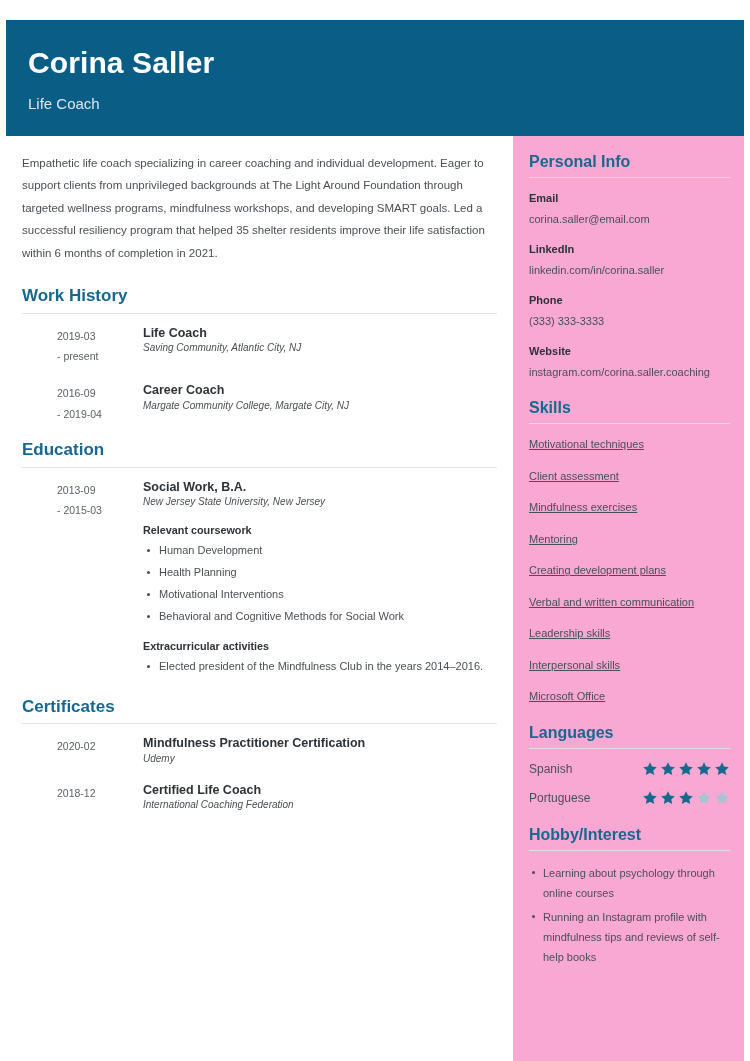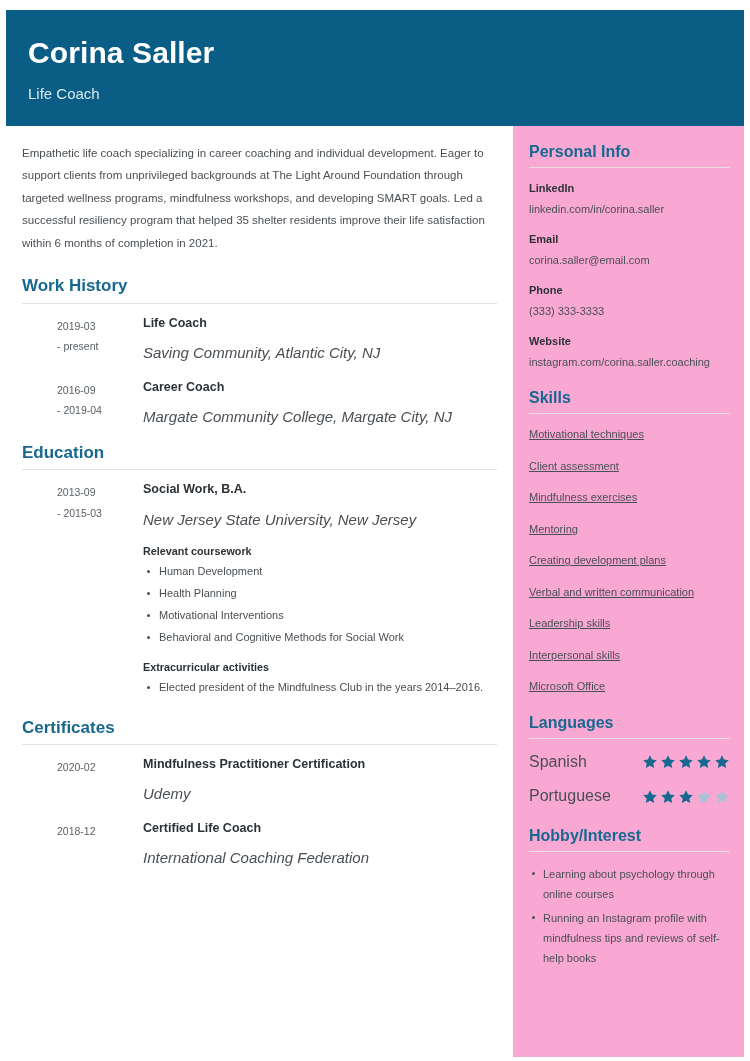--- a/index.html
+++ b/index.html
@@ -13,21 +13,21 @@
     font-family: "Liberation Sans", sans-serif;
     color: #3d4247;
     overflow: hidden;
   }
   .page {
     position: relative;
     width: 750px;
     height: 939px;
     background: #ffffff;
     box-sizing: border-box;
-    padding: 10px 6px 8px 6px;
+    padding: 20px 6px 8px 6px;
   }
   .sheet {
     position: relative;
     width: 738px;
     height: 1047px;
     background: #ffffff;
     overflow: hidden;
   }
 
   
@@ -108,24 +108,23 @@
     margin-left: 35px;
   }
   .entry-body { flex: 1 1 auto; }
   .entry-heading {
     font-size: 12.5px;
     font-weight: bold;
     color: #2d3237;
     line-height: 1.3;
   }
   .entry-sub {
-    font-size: 15px;
+    font-size: 10px;
     font-style: italic;
     color: #4a4f54;
-    margin-top: 11px;
     line-height: 1.4;
   }
   .sub-label {
     font-size: 10.8px;
     font-weight: bold;
     color: #2d3237;
     margin-top: 14px;
     line-height: 1.4;
   }
   .bullets {
@@ -187,21 +186,21 @@
     margin-bottom: 15px;
     text-decoration: underline;
   }
   .lang-row {
     display: flex;
     align-items: center;
     justify-content: space-between;
     margin-bottom: 12px;
   }
   .lang-name {
-    font-size: 16px;
+    font-size: 12px;
     color: #4a4f54;
     line-height: 1.4;
   }
   .stars { display: flex; gap: 2px; }
   .star { width: 16px; height: 16px; display: block; }
   .hobby-list {
     list-style: none;
     margin: 0;
     padding: 0;
   }
@@ -323,26 +322,26 @@
 
       </div>
 
       <div class="side-col">
 
         <div class="side-section">
           <div class="side-title">Personal Info</div>
           <div class="side-rule"></div>
           <div id="personal-info-items">
               <div class="info-item">
+                <div class="info-label">Email</div>
+                <div class="info-value">corina.saller@email.com</div>
+              </div>
+              <div class="info-item">
                 <div class="info-label">LinkedIn</div>
                 <div class="info-value">linkedin.com/in/corina.saller</div>
-              </div>
-              <div class="info-item">
-                <div class="info-label">Email</div>
-                <div class="info-value">corina.saller@email.com</div>
               </div>
               <div class="info-item">
                 <div class="info-label">Phone</div>
                 <div class="info-value">(333) 333-3333</div>
               </div>
               <div class="info-item">
                 <div class="info-label">Website</div>
                 <div class="info-value">instagram.com/corina.saller.coaching</div>
               </div>
             </div>

